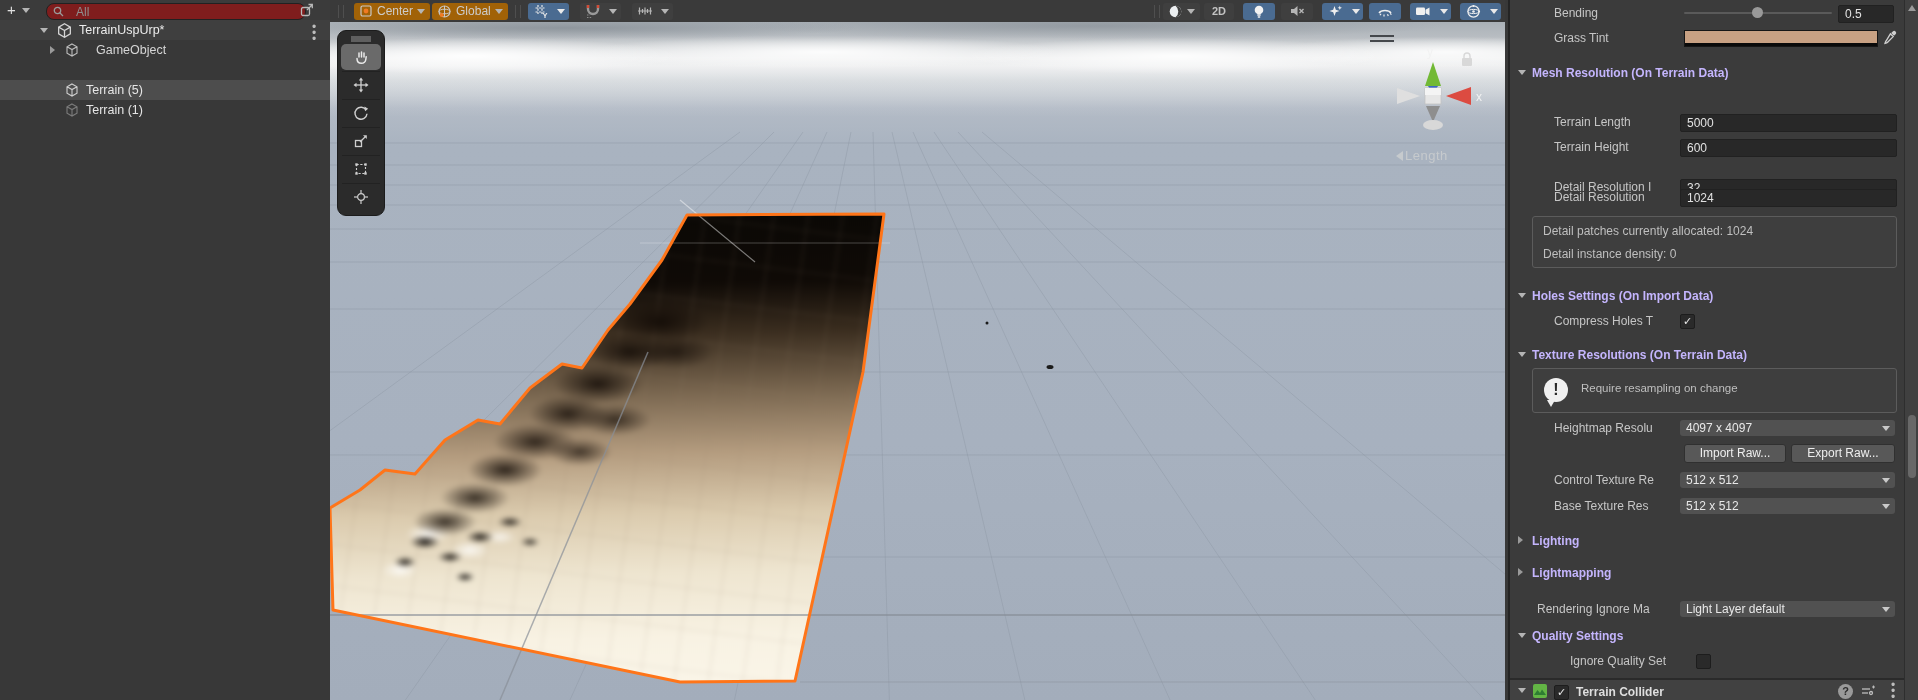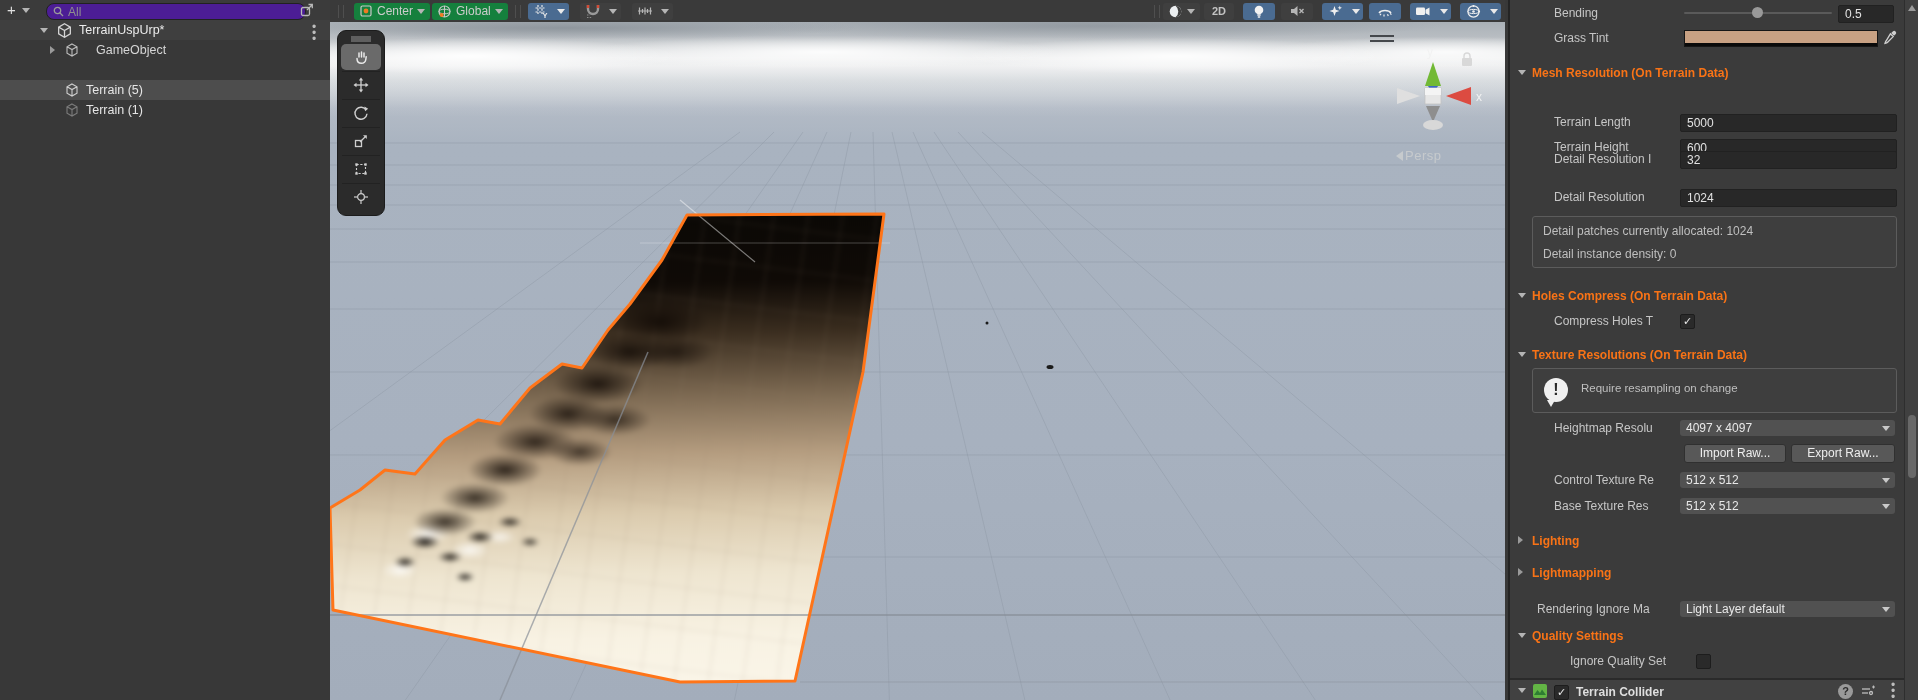--- a/index.html
+++ b/index.html
@@ -7,26 +7,26 @@
         font-family:"Liberation Sans",sans-serif;font-size:12px;color:#cfcfcf;
         background:#383838;-webkit-font-smoothing:antialiased;}
   .abs{position:absolute;}
   
   #hierarchy{left:0;top:0;width:330px;height:700px;background:#383838;border-right:2px solid #242424;}
   #h-toolbar{left:0;top:0;width:100%;height:20px;background:#3b3b3b;border-bottom:1px solid #2e2e2e;}
   .hrow{left:0;width:100%;height:20px;display:flex;align-items:center;}
   .hlabel{color:#d6d6d6;font-size:12.5px;white-space:nowrap;}
   .tri-r{width:0;height:0;border-top:4px solid transparent;border-bottom:4px solid transparent;border-left:5px solid #9a9a9a;}
   .tri-d{width:0;height:0;border-left:4px solid transparent;border-right:4px solid transparent;border-top:5px solid #b5b5b5;}
-  #search-box{left:46px;top:3px;width:252px;height:15px;background:#4c1d95;border:1px solid #212121;border-radius:8px;display:flex;align-items:center;padding-left:6px;gap:4px;}
+  #search-box{left:46px;top:3px;width:252px;height:15px;background:#7f1d1d;border:1px solid #212121;border-radius:8px;display:flex;align-items:center;padding-left:6px;gap:12px;}
   
   #scene{left:330px;top:0;width:1175px;height:700px;background:#a7b1bf;}
   #scene-toolbar{left:0;top:0;width:100%;height:22px;background:#3a3a3a;border-bottom:1px solid #262626;display:flex;align-items:center;}
   .tb-sep{width:1px;height:13px;background:#4f4f4f;margin:0 2px;}
-  .tb-btn{height:17px;border-radius:3px;background:#15803d;color:#cccccc;display:flex;align-items:center;padding:0 5px;gap:4px;margin:0 1px;font-size:12px;}
+  .tb-btn{height:17px;border-radius:3px;background:#a16207;color:#cccccc;display:flex;align-items:center;padding:0 5px;gap:4px;margin:0 1px;font-size:12px;}
   .tb-ico{height:17px;width:26px;border-radius:3px 0 0 3px;background:#3f3f3f;display:flex;align-items:center;justify-content:center;margin-left:5px;}
   .tb-dd{height:17px;width:15px;border-radius:0 3px 3px 0;background:#3f3f3f;display:flex;align-items:center;justify-content:center;margin-right:3px;}
   .blue{background:#4a6b91 !important;}
   .tb-sq{height:17px;width:30px;border-radius:3px;background:#3f3f3f;display:flex;align-items:center;justify-content:center;margin:0 3px;}
   #viewport{left:0;top:22px;width:1175px;height:678px;overflow:hidden;
     background:linear-gradient(180deg,#aab1b7 0px,#b7bcc1 14px,#d2d5d7 30px,#e6e7e8 44px,#cfd4d8 60px,#b3bbc6 86px,#a9b3c0 125px,#a7b1bf 420px,#a3adbb 678px);}
   #sky{left:0;top:0;width:100%;height:115px;
     background:
       radial-gradient(420px 16px at 20% 6px, rgba(116,124,132,.55), rgba(116,124,132,0) 70%),
       radial-gradient(500px 18px at 65% 4px, rgba(116,124,132,.45), rgba(116,124,132,0) 70%),
@@ -69,21 +69,21 @@
   #tools{left:7px;top:8px;width:46px;height:184px;background:#2b2b2b;border:1px solid #1c1c1c;border-radius:9px;}
   .tool-btn{position:absolute;left:3px;width:40px;height:26px;border-radius:5px;display:flex;align-items:center;justify-content:center;}
   .tool-sel{background:#6a6a6a;}
   .tool-sep{position:absolute;left:4px;width:38px;height:1px;background:#222;}
   #persp{color:#c6cacd;font-size:13px;letter-spacing:.5px;display:flex;align-items:center;gap:2px;}
   
   #inspector{left:1508px;top:0;width:396px;height:700px;background:#3b3b3b;border-left:2px solid #242424;}
   .irow{position:absolute;left:0;width:100%;height:18px;}
   .ilab{position:absolute;left:44px;top:2px;color:#c6c6c6;white-space:nowrap;overflow:hidden;max-width:126px;}
   .sec-tri{position:absolute;left:8px;top:6px;}
-  .sec-txt{position:absolute;left:22px;top:2px;font-weight:bold;color:#f97316;white-space:nowrap;}
+  .sec-txt{position:absolute;left:22px;top:2px;font-weight:bold;color:#c4b5fd;white-space:nowrap;}
   .ifield{position:absolute;left:170px;top:1px;width:209px;height:16px;background:#282828;border:1px solid #212121;border-radius:2px;color:#e2e2e2;line-height:16px;padding-left:6px;}
   .idd{position:absolute;left:170px;top:1px;width:215px;height:16px;background:#515151;border-radius:3px;color:#e8e8e8;line-height:16px;padding-left:6px;box-sizing:border-box;}
   .idd .tri-d{position:absolute;right:5px;top:6px;border-top-color:#c9c9c9;}
   .ibtn{position:absolute;top:0;height:17px;background:#585858;border:1px solid #303030;border-radius:3px;color:#eee;text-align:center;line-height:16px;}
   .helpbox{position:absolute;left:22px;width:363px;background:#3e3e3e;border:1px solid #5c5c5c;border-radius:3px;color:#bfbfbf;}
   .chk{position:absolute;left:170px;top:2px;width:13px;height:13px;background:#2a2a2a;border:1px solid #1d1d1d;border-radius:2px;color:#e8e8e8;font-size:11px;line-height:13px;text-align:center;}
   #scrollbar{left:1904px;top:0;width:14px;height:700px;background:#404040;border-left:1px solid #2e2e2e;}
   #scroll-thumb{left:3px;top:415px;width:8px;height:63px;background:#686868;border-radius:4px;}
   .kebab{color:#bdbdbd;font-size:12px;letter-spacing:0;line-height:6px;}
 </style>
@@ -388,21 +388,21 @@
         <polygon points="1096,84 1110,84 1103,100" fill="#8E8E8E"></polygon>
         <ellipse cx="1103" cy="103" rx="10" ry="5" fill="#d8d8d8"></ellipse>
         <g>
             <rect x="1132" y="36" width="10" height="8" rx="1" fill="#d8d8d8"></rect>
             <path d="M1134 36v-2a3 3 0 016 0v2" fill="none" stroke="#d8d8d8" stroke-width="1.4"></path>
           </g>
       </svg>
 
       <div id="persp" class="abs" style="left:1066px;top:126px;">
         <div style="width:0;height:0;border-top:5px solid transparent;border-bottom:5px solid transparent;border-right:7px solid #c6cacd;"></div>
-        <span>Persp</span>
+        <span>Length</span>
       </div>
     </div>
   </div>
 
   <div id="inspector" class="abs">
 
     <div class="irow" style="top:4px;">
       <span class="ilab">Bending</span>
       <div class="abs" style="left:174px;top:8px;width:148px;height:2px;background:#5a5a5a;border-radius:1px;"></div>
       <div class="abs" style="left:242px;top:3px;width:11px;height:11px;border-radius:50%;background:#999;"></div>
@@ -426,37 +426,37 @@
     </div>
 
     <div class="irow" style="top:113px;">
       <span class="ilab">Terrain Length</span>
       <div class="ifield">5000</div>
     </div>
     <div class="irow" style="top:138px;">
       <span class="ilab">Terrain Height</span>
       <div class="ifield">600</div>
     </div>
-    <div class="irow" style="top:150px;">
+    <div class="irow" style="top:178px;">
       <span class="ilab">Detail Resolution I</span>
       <div class="ifield">32</div>
     </div>
     <div class="irow" style="top:188px;">
       <span class="ilab">Detail Resolution</span>
       <div class="ifield">1024</div>
     </div>
 
     <div class="helpbox" style="top:216px;height:50px;">
       <div style="position:absolute;left:10px;top:7px;">Detail patches currently allocated: 1024</div>
       <div style="position:absolute;left:10px;top:30px;">Detail instance density: 0</div>
     </div>
 
     <div class="irow" style="top:287px;">
       <div class="sec-tri tri-d"></div>
-      <span class="sec-txt">Holes Compress (On Terrain Data)</span>
+      <span class="sec-txt">Holes Settings (On Import Data)</span>
     </div>
     <div class="irow" style="top:312px;">
       <span class="ilab">Compress Holes T</span>
       <div class="chk">✓</div>
     </div>
 
     <div class="irow" style="top:346px;">
       <div class="sec-tri tri-d"></div>
       <span class="sec-txt">Texture Resolutions (On Terrain Data)</span>
     </div>

